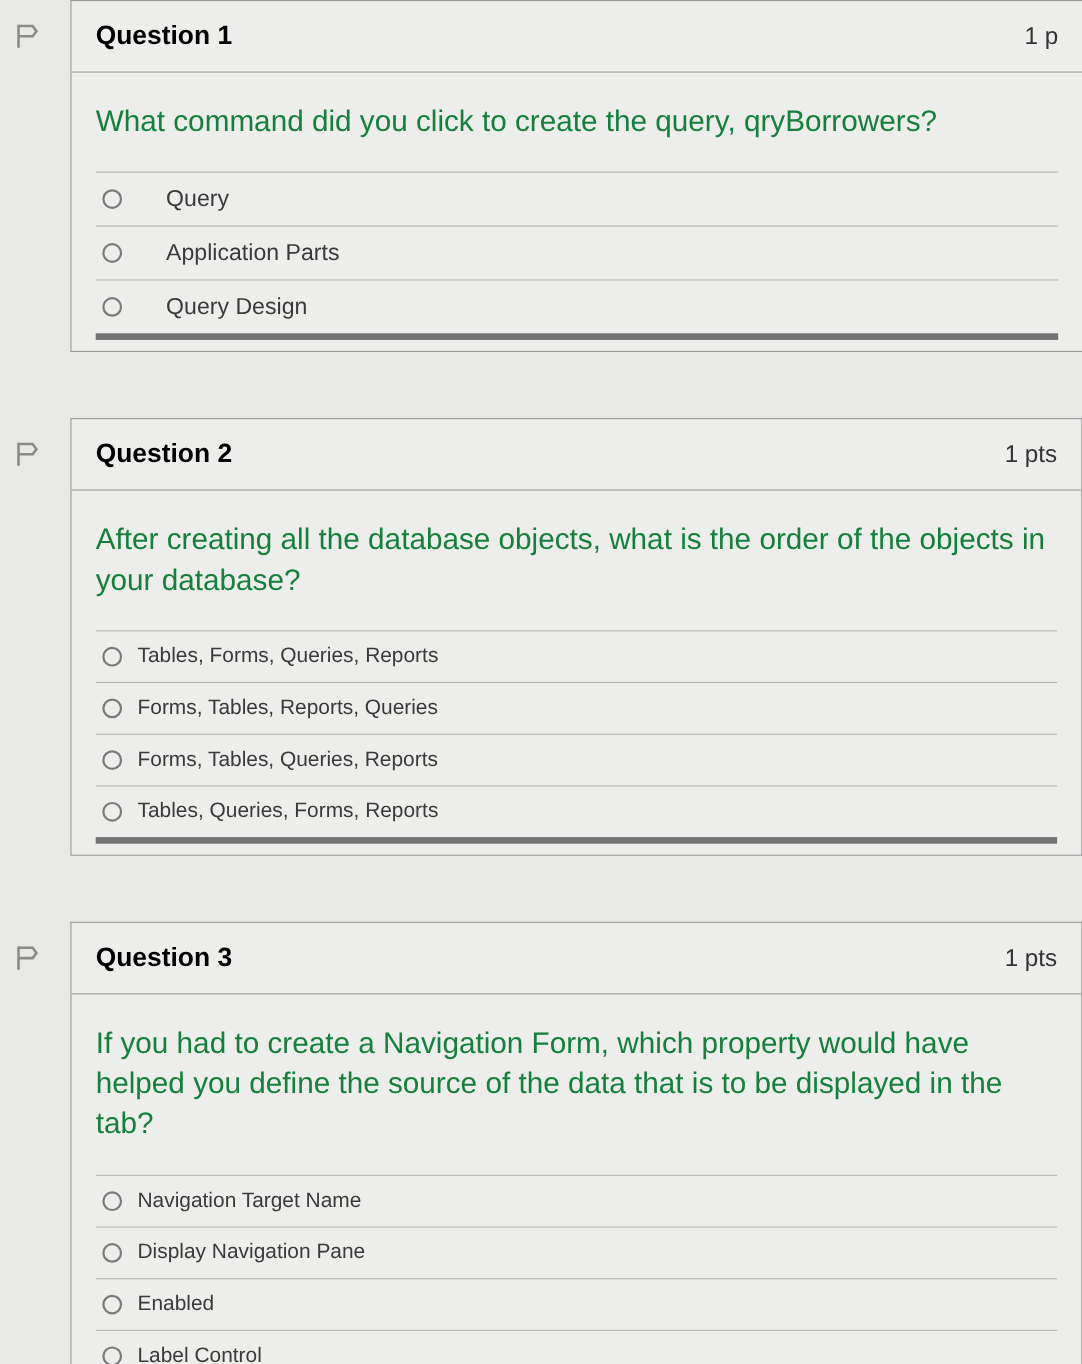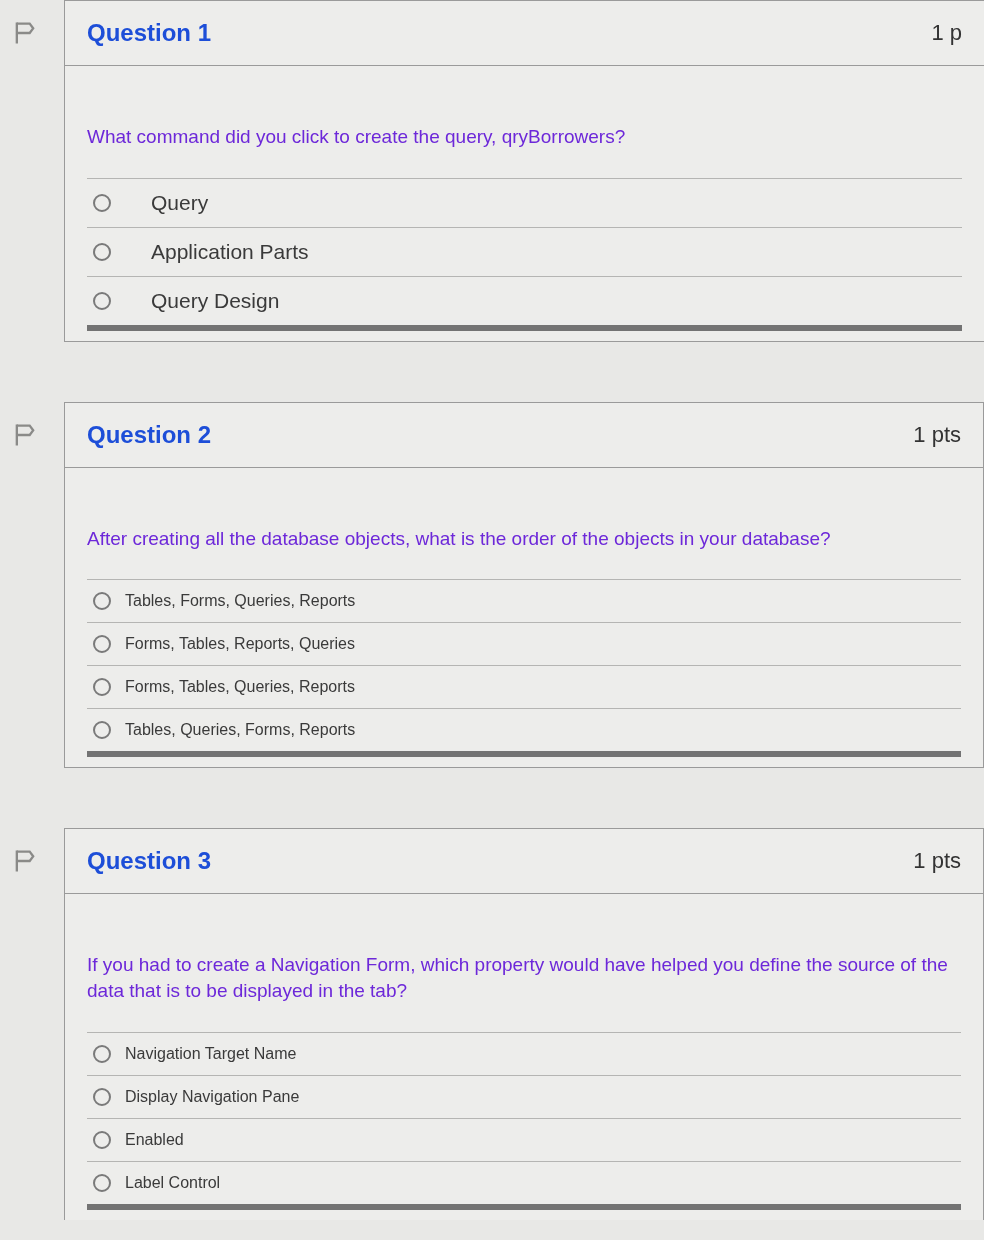--- a/index.html
+++ b/index.html
@@ -33,45 +33,44 @@
   .q-header {
     display: flex;
     justify-content: space-between;
     align-items: center;
     padding: 18px 22px 18px 22px;
     border-bottom: 1px solid #9a9a9a;
   }
   .q-title {
     font-size: 24px;
     font-weight: 700;
-    color: #1d4ed8;
+    color: #000000;
   }
   .q-pts {
     font-size: 22px;
     color: #333;
     white-space: nowrap;
     text-align: center;
   }
   .q-body {
     padding: 26px 22px 10px 22px;
   }
   .q-prompt {
-    font-size: 19px;
-    color: #6d28d9;
+    font-size: 27px;
+    color: #15803d;
     line-height: 1.35;
     margin-bottom: 28px;
-    margin-top: 32px;
   }
   .option-row {
     display: flex;
     align-items: center;
     gap: 14px;
     padding: 12px 6px;
     border-top: 1px solid #b5b5b3;
-    font-size: 16px;
+    font-size: 19px;
     color: #3a3a3a;
   }
   .option-row:last-child { border-bottom: 6px solid #737373; }
   .radio {
     width: 18px; height:18px; flex: 0 0 18px;
     border: 2px solid #7a7a7a;
     border-radius: 50%;
     background: transparent;
   }
   .q1 .option-row { font-size: 21px; gap: 40px; }

